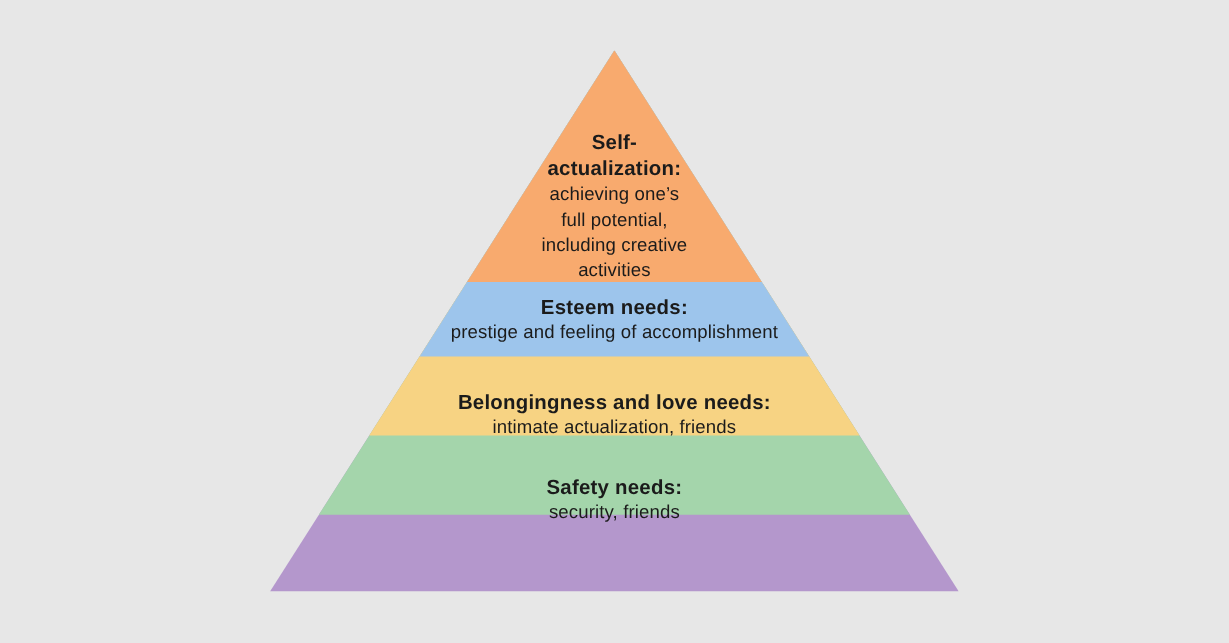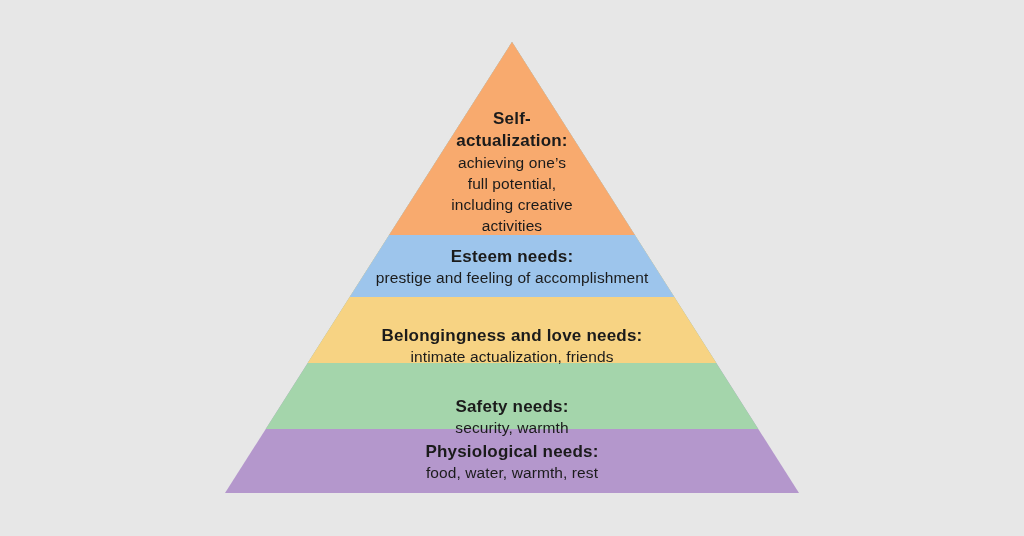--- a/index.html
+++ b/index.html
@@ -81,21 +81,17 @@
 activities</span>
   </div>
 
   <div class="level-label label-belongingness">
     <span class="heading">Belongingness and love needs:</span>
     <span class="description">intimate actualization, friends</span>
   </div>
 
   <div class="level-label label-safety">
     <span class="heading">Safety needs:</span>
-    <span class="description">security, warmth</span>
+    <span class="description">security, friends</span>
   </div>
 
-  <div class="level-label label-physiological">
-    <span class="heading">Physiological needs:</span>
-    <span class="description">food, water, warmth, rest</span>
-  </div>
 
 </div>
 
 </body></html>

